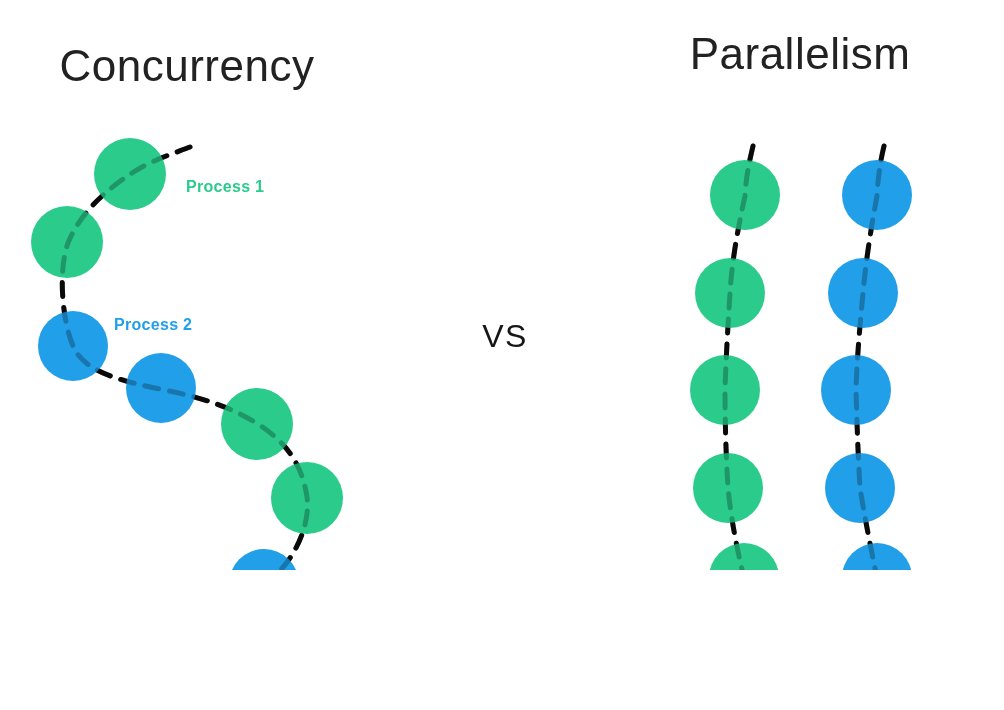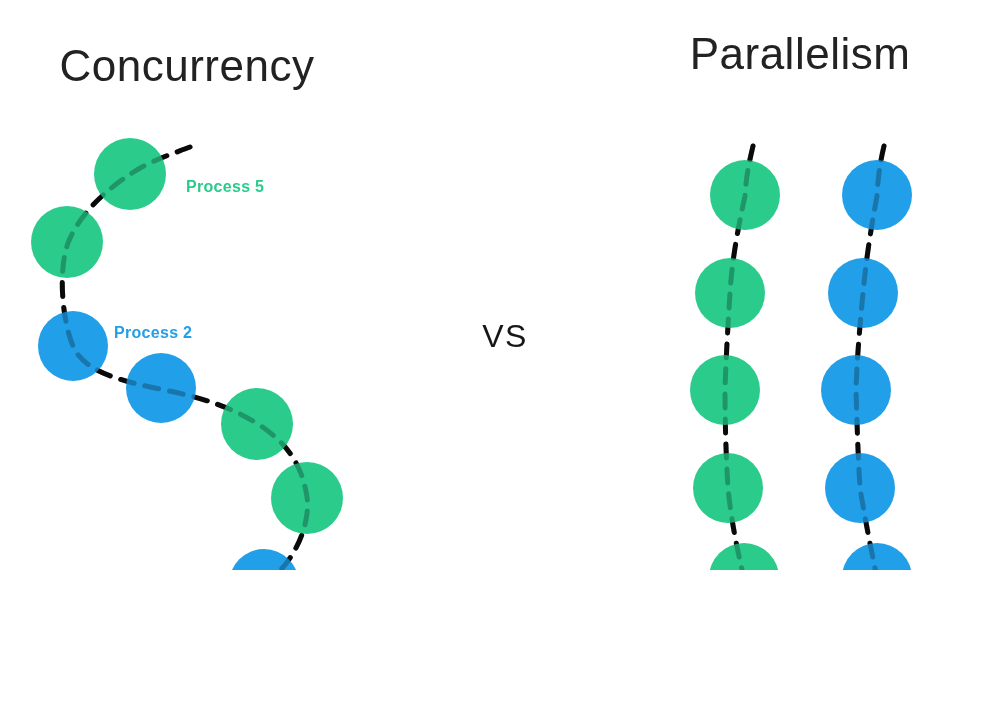--- a/index.html
+++ b/index.html
@@ -65,21 +65,21 @@
   }
   .process-label {
     position: absolute;
     font-size: 16px;
     font-weight: 700;
     letter-spacing: 0.3px;
     white-space: nowrap;
     line-height: 1;
   }
   .process-label-1 { left: 186px; top: 179px; color: var(--green, #2BCB8C); }
-  .process-label-2 { left: 114px; top: 325px; color: var(--blue, #219FE8); }
+  .process-label-2 { left: 114px; top: 317px; color: var(--blue, #219FE8); }
 </style>
 </head>
 <body>
 
 <div class="stage">
 
   <svg class="diagram-svg" viewBox="0 0 1004 710">
 
     <path class="line-under" d="M 190 147
          C 172 154, 152 160, 132 173
@@ -156,17 +156,17 @@
     <circle class="end-dot" cx="756" cy="640" r="2.6"></circle>
     <circle class="end-dot" cx="887" cy="640" r="2.6"></circle>
   </svg>
 
   <div class="title concurrency-title">Concurrency</div>
 
   <div class="title parallelism-title">Parallelism</div>
 
   <div class="vs-label">VS</div>
 
-  <div class="process-label process-label-1">Process 5</div>
+  <div class="process-label process-label-1">Process 1</div>
 
   <div class="process-label process-label-2">Process 2</div>
 
 </div>
 
 </body></html>

